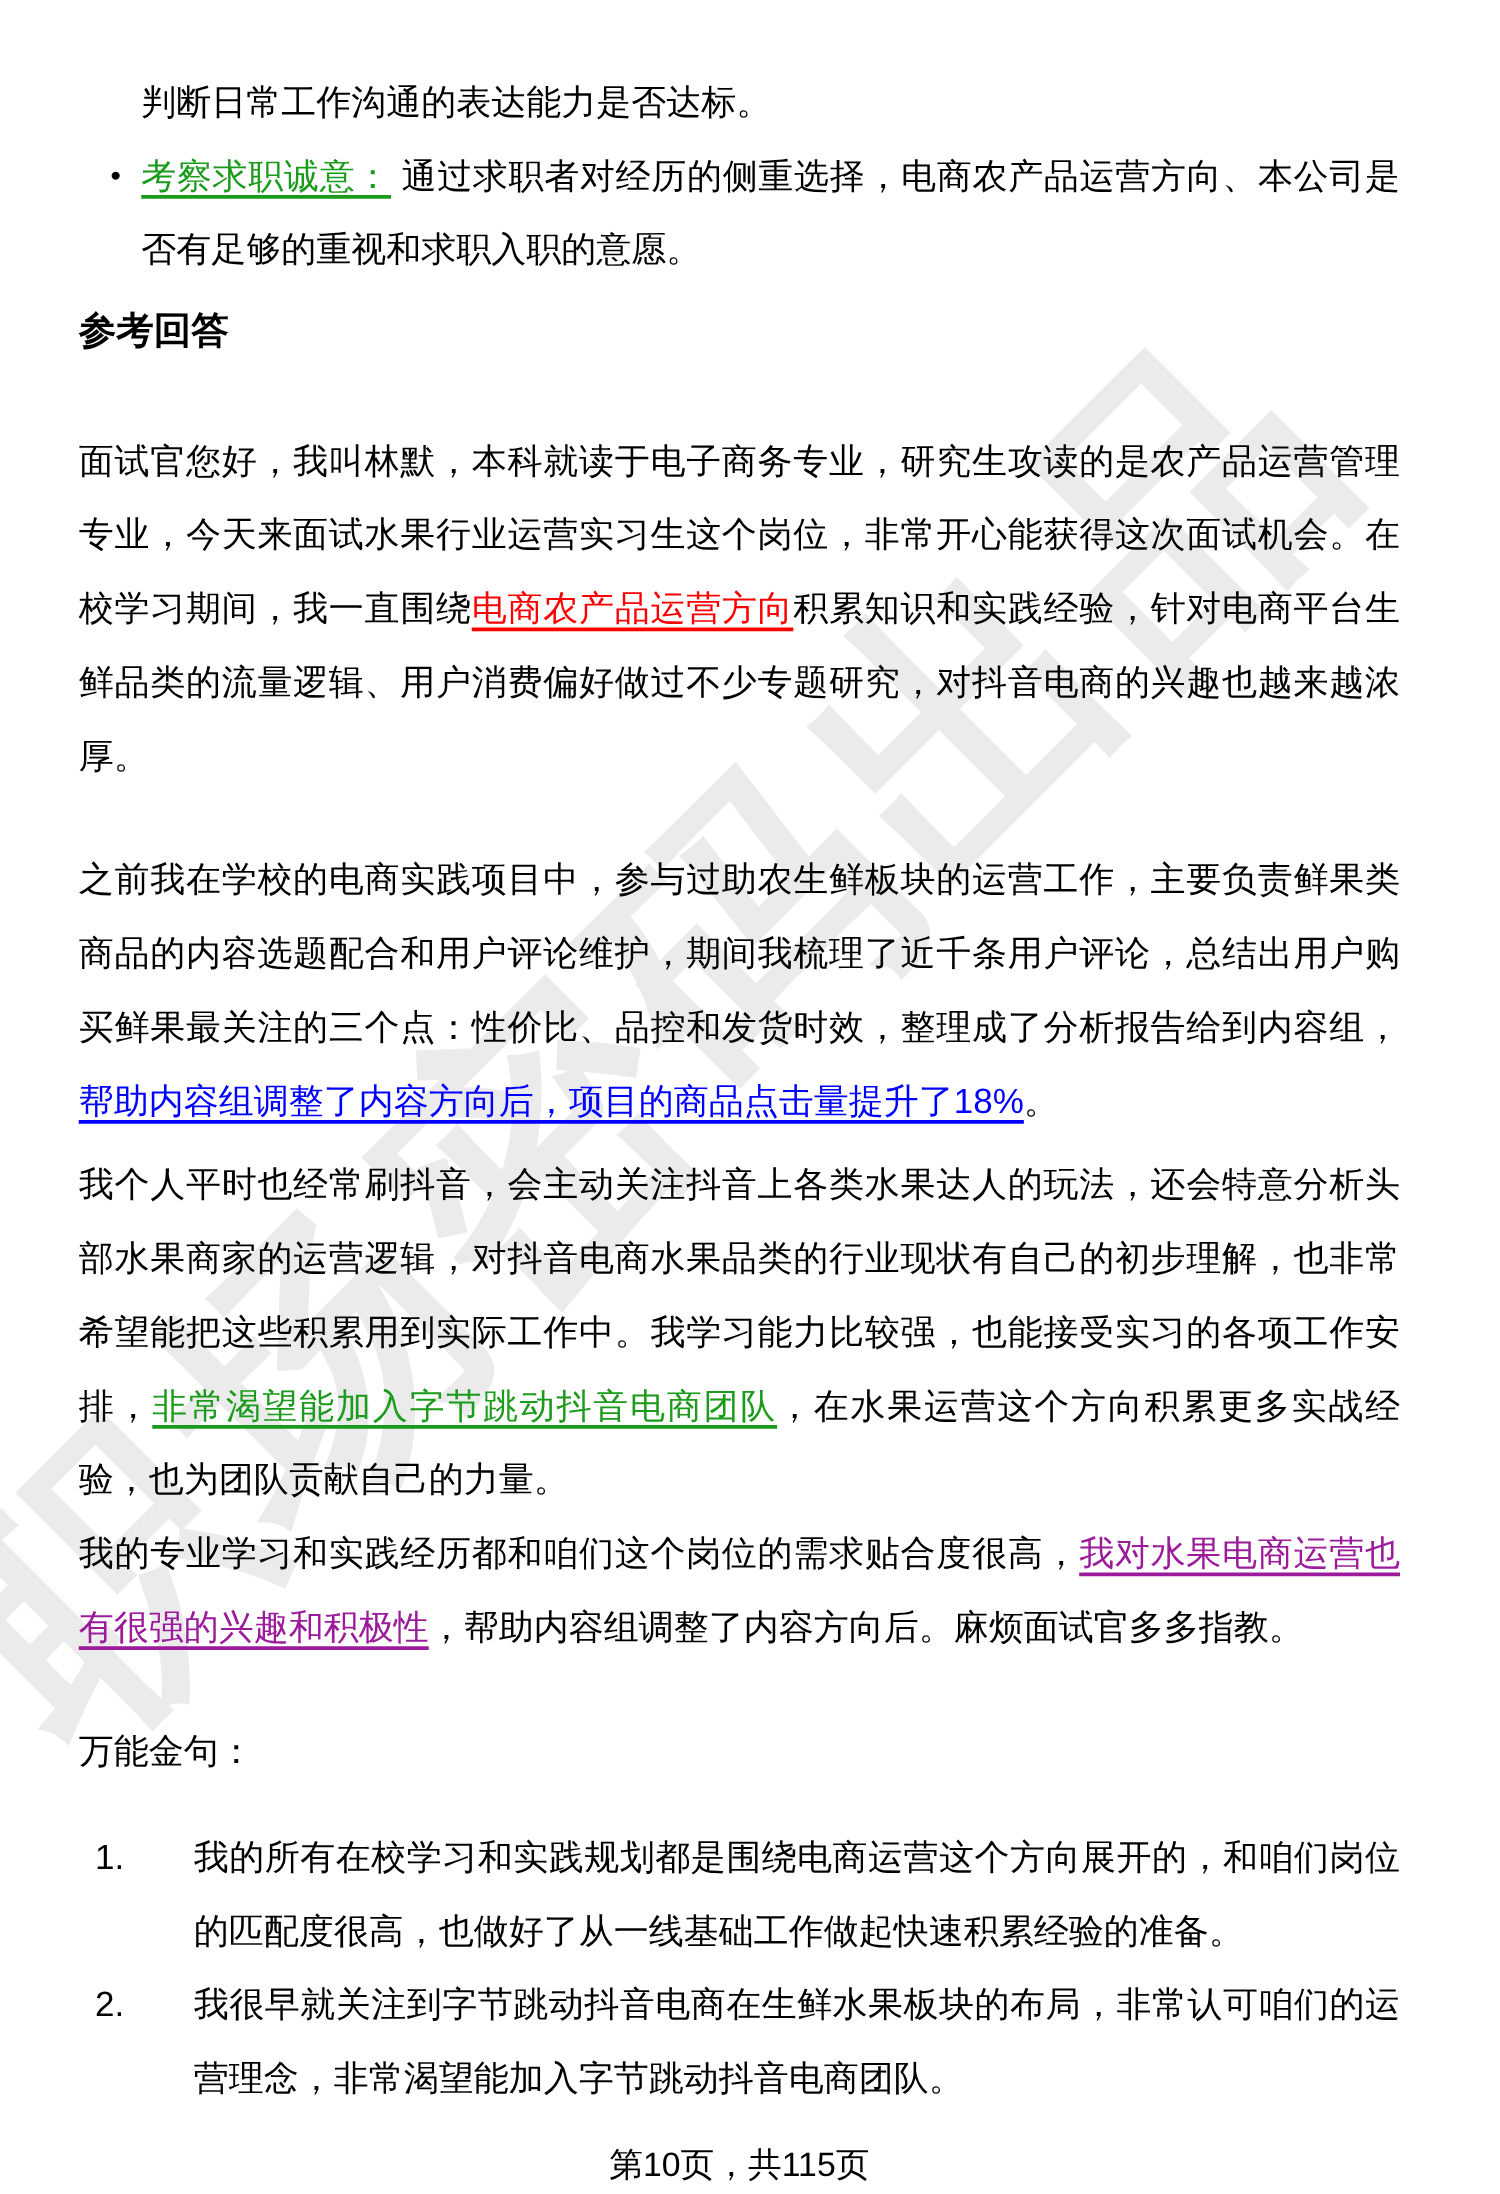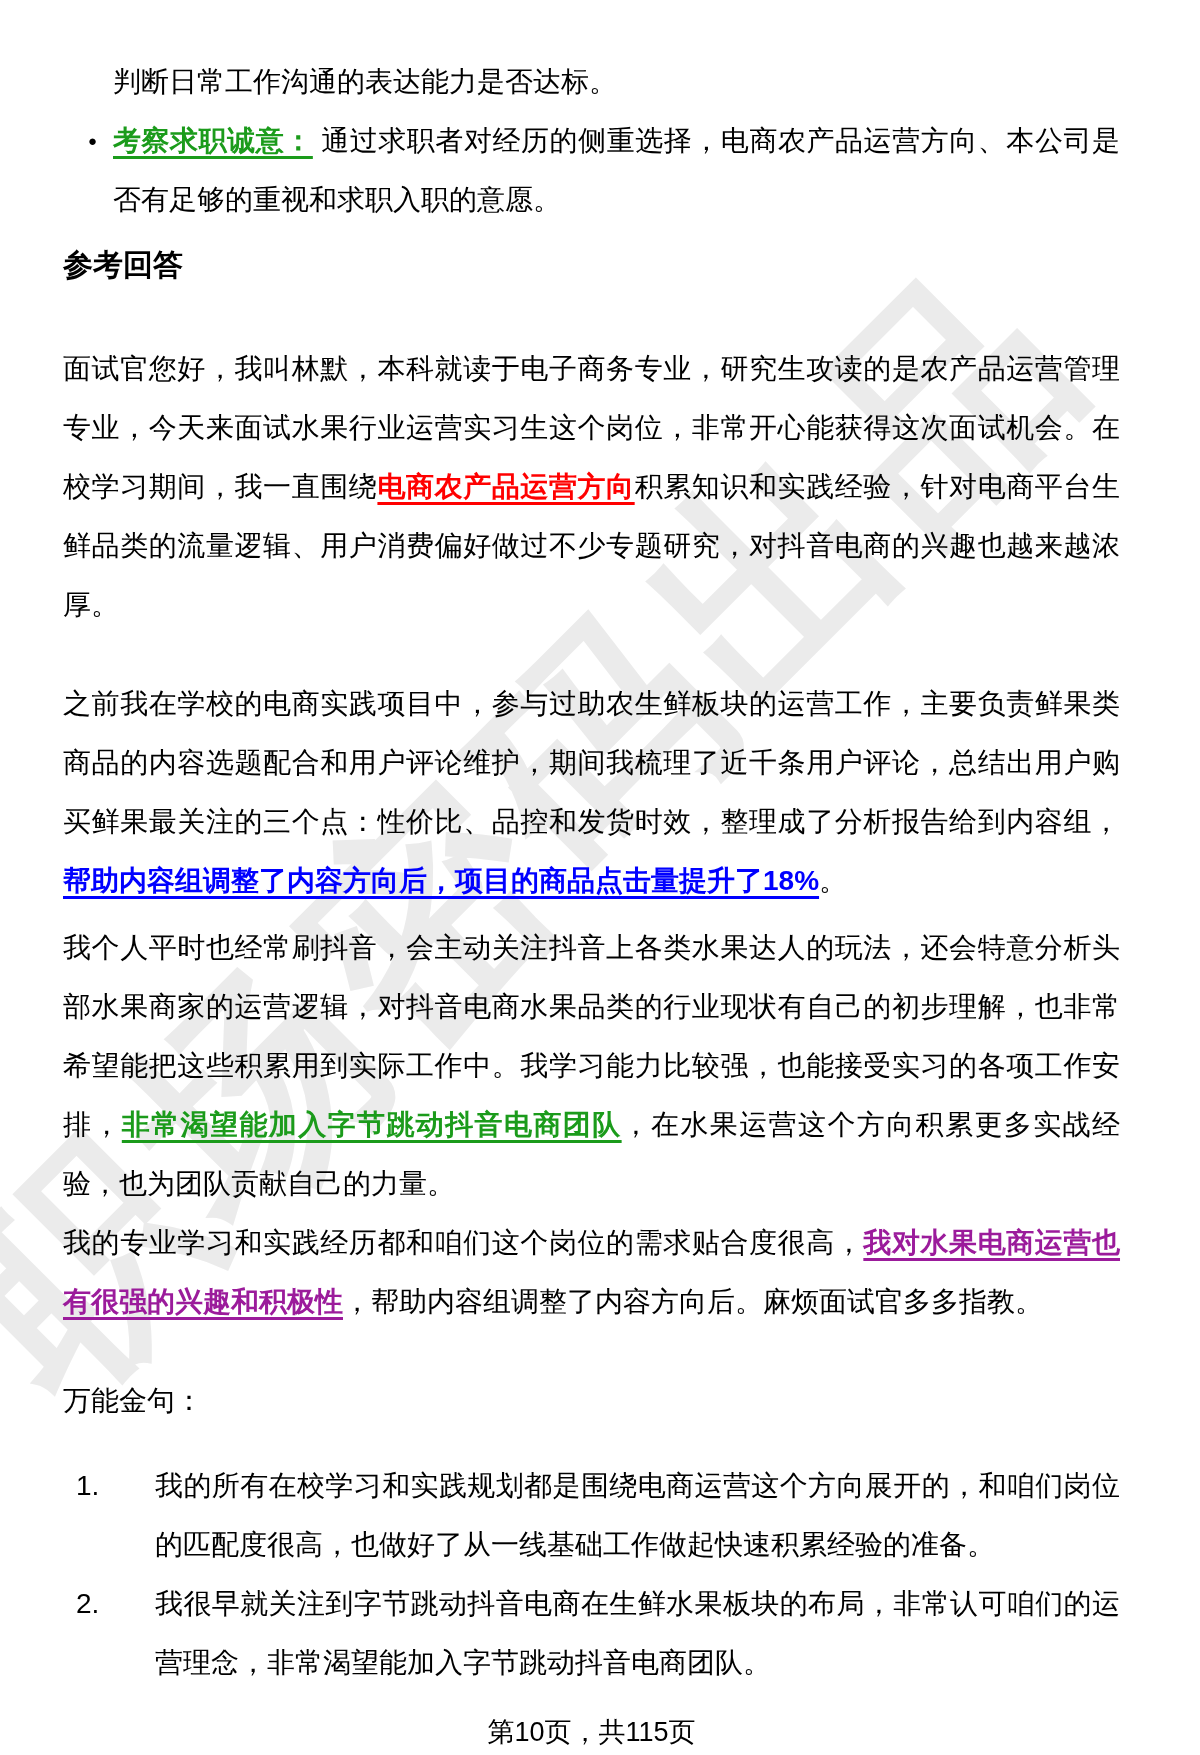--- a/index.html
+++ b/index.html
@@ -41,21 +41,21 @@
 
   .num-list{list-style:none;margin:26px 0 0 0;padding:0;}
   .num-list li{display:flex;}
   .num{flex:none;width:37px;margin-left:13px;}
   .li-text{flex:1;margin-left:42px;}
 
   .footer{margin-top:20px;text-align:center;font-size:27px;line-height:40px;}
 
   
   .run-red,.run-blue,.run-green,.run-purple{
-    font-weight:bold;text-decoration:underline;
+    font-weight:normal;text-decoration:underline;
     text-decoration-thickness:2.5px;text-underline-offset:6px;
   }
   .run-red{color:var(--red);}
   .run-blue{color:var(--blue);}
   .run-green{color:var(--green);}
   .run-purple{color:var(--purple);}
   .run-plain{color:inherit;}
 </style>
 </head>
 <body style="color: rgb(0, 0, 0);">

